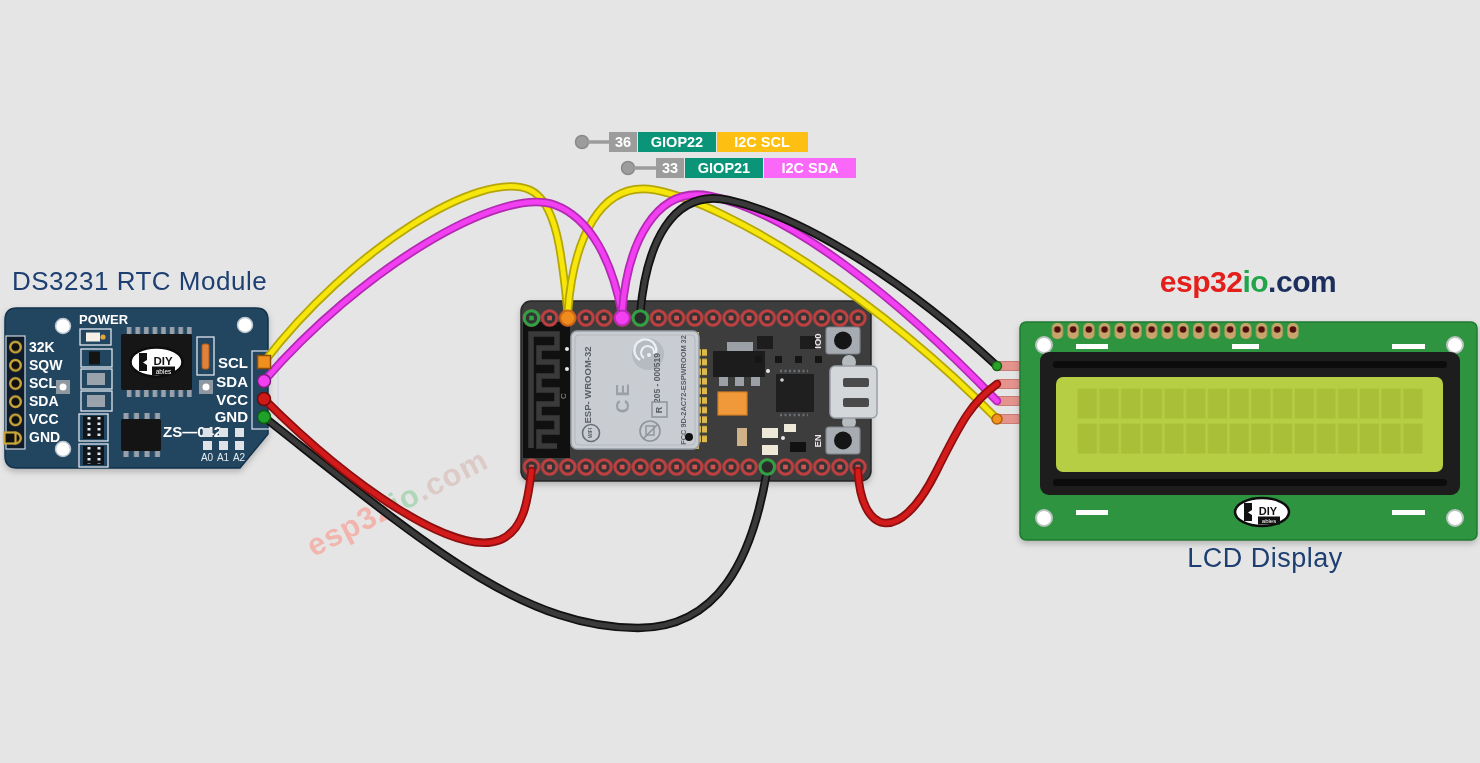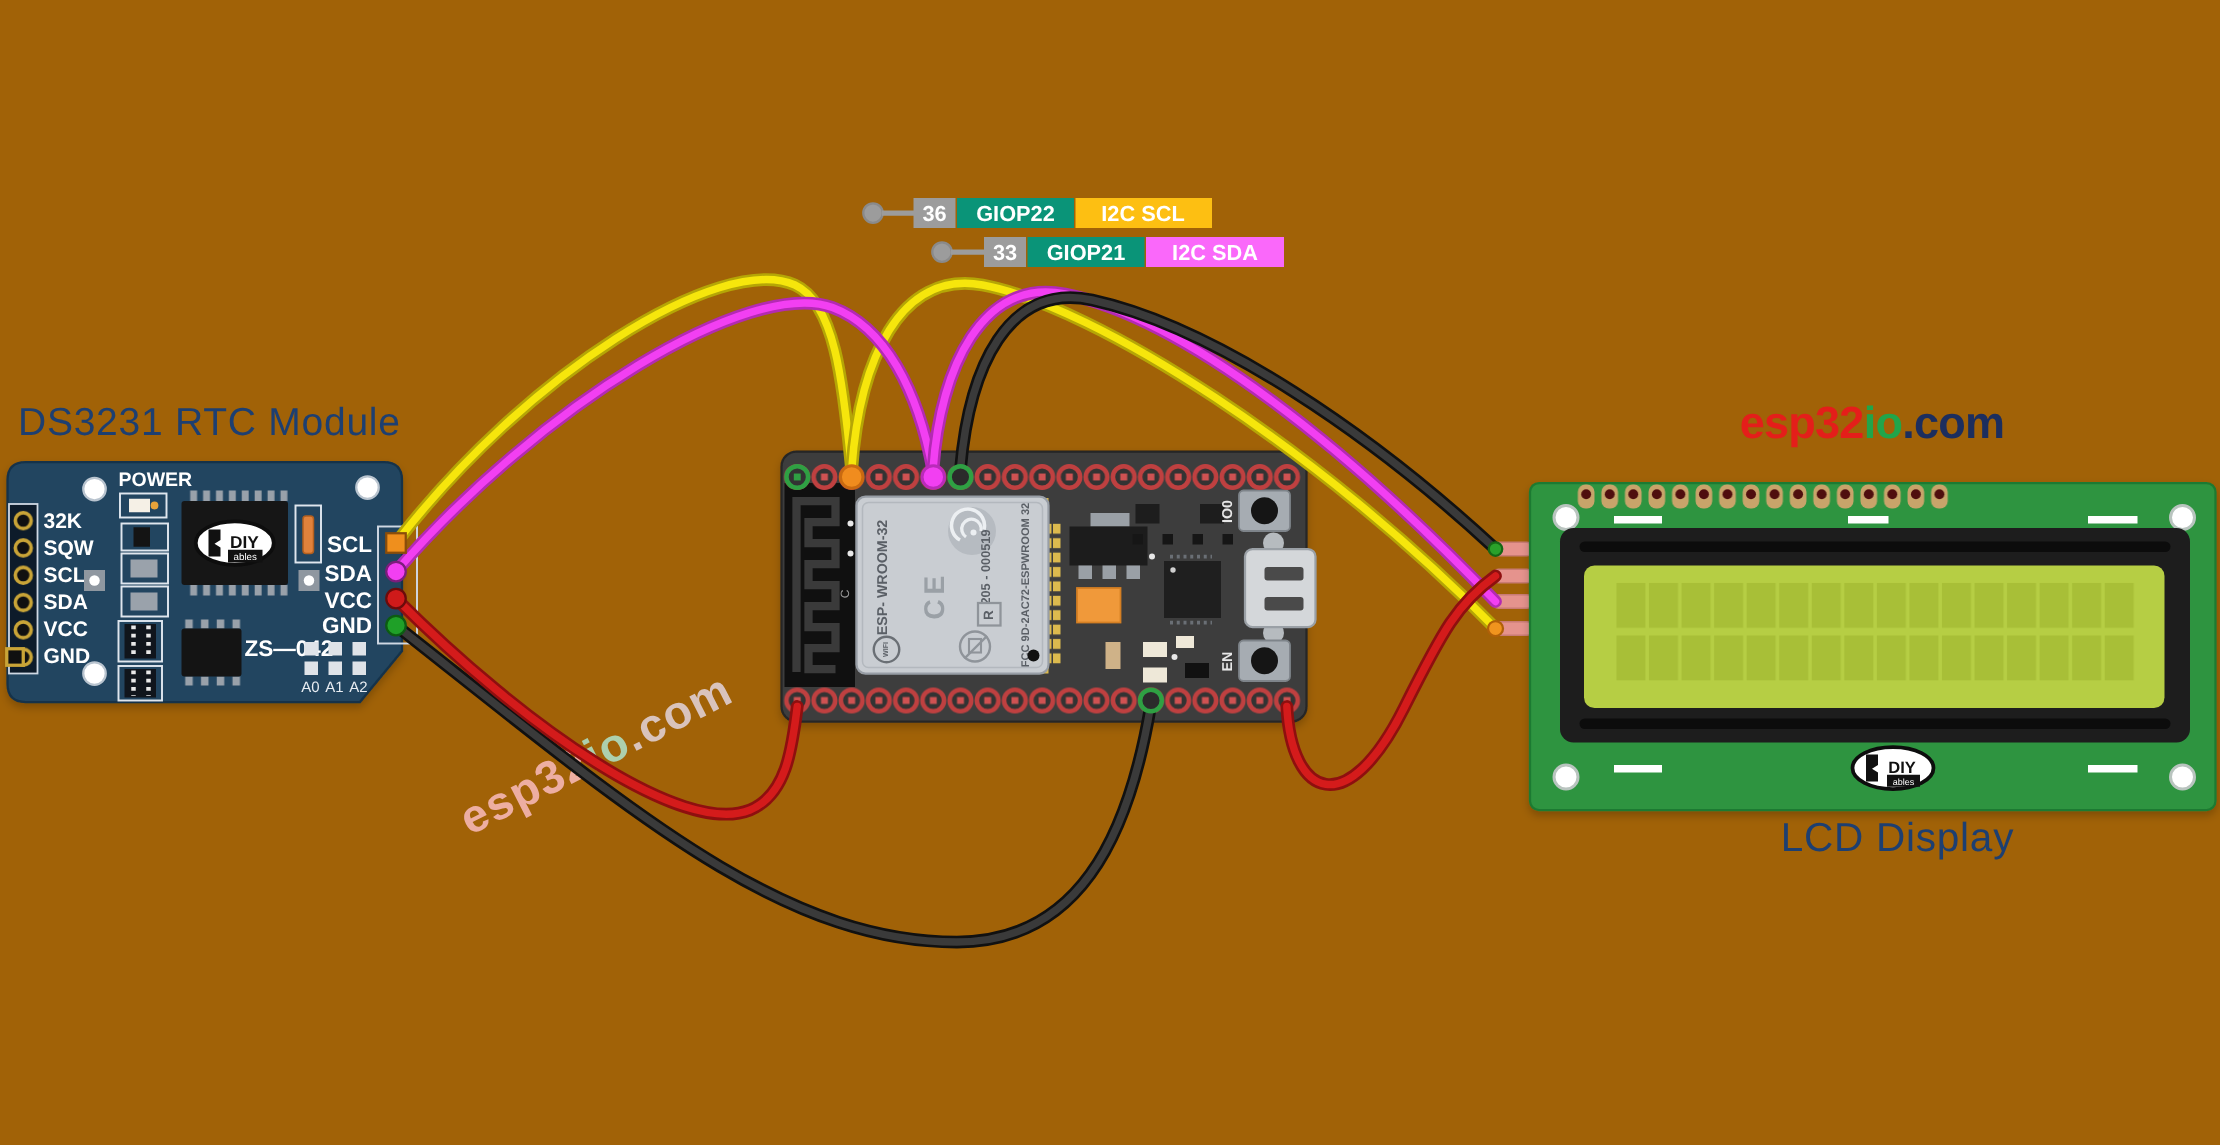--- a/index.html
+++ b/index.html
@@ -1,16 +1,16 @@
 <!DOCTYPE html>
 <html><head>
 <meta charset="utf-8">
 <style>
   html,body{margin:0;padding:0;background:#ffffff;}
-  .canvas{position:relative;width:1480px;height:763px;background:#a16207;overflow:hidden;
+  .canvas{position:relative;width:1480px;height:763px;background:#e5e5e5;overflow:hidden;
           font-family:"Liberation Sans", sans-serif;}
   svg text{font-family:"Liberation Sans", sans-serif;}
   .wire{fill:none;stroke-linecap:round;}
 </style>
 </head>
 <body>
 
 <div class="canvas">
 <svg width="1480" height="763" viewBox="0 0 1480 763">
   <defs>

